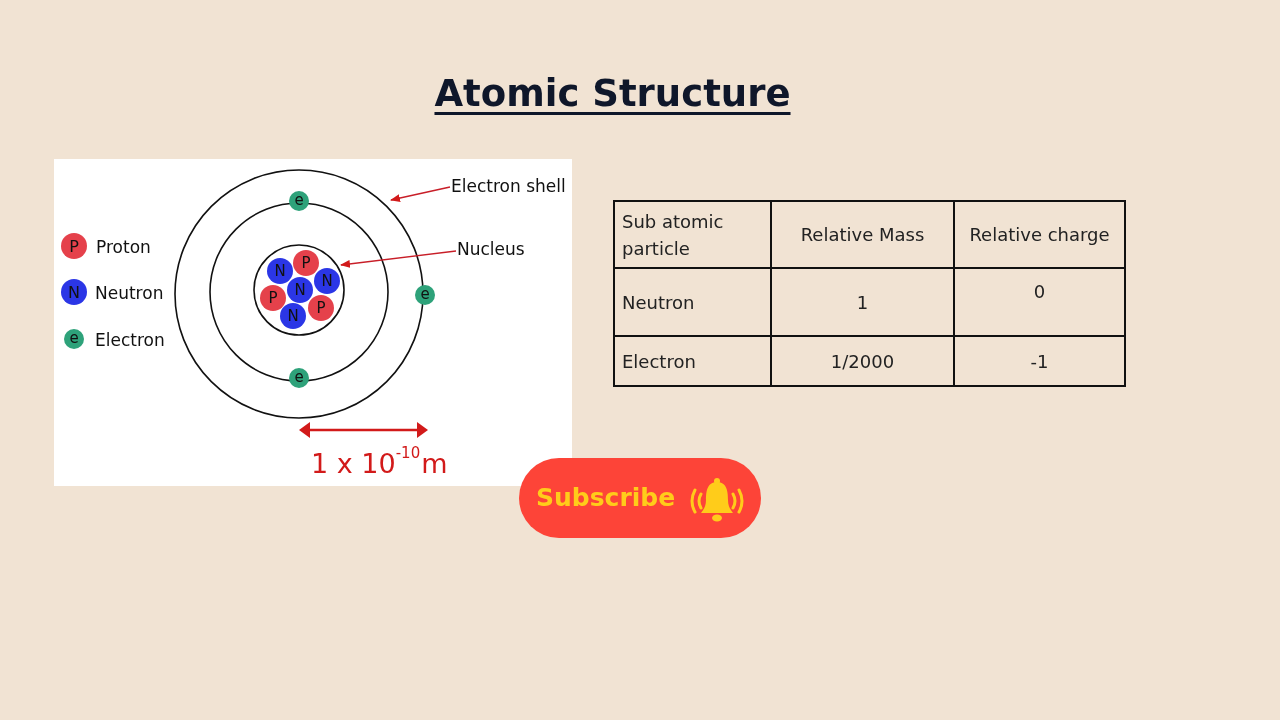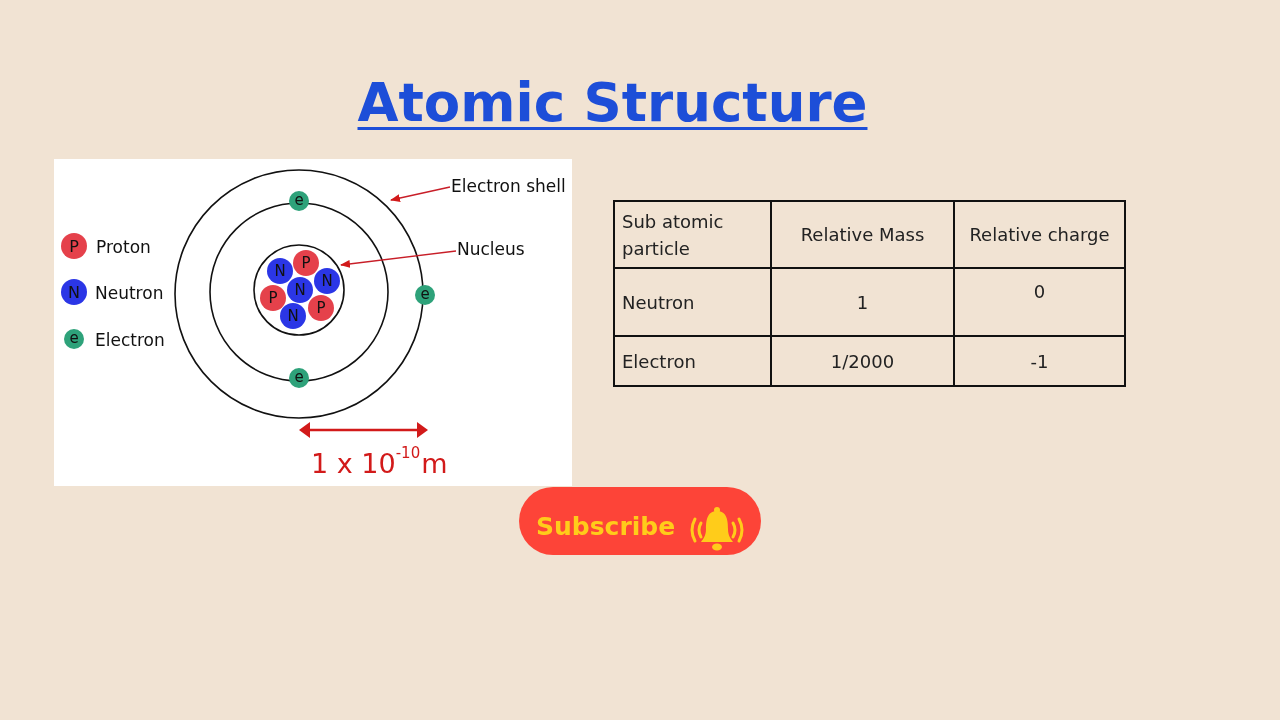--- a/index.html
+++ b/index.html
@@ -15,22 +15,22 @@
       font-family: "DejaVu Sans", sans-serif;
     }
     .title {
       position: absolute;
       left: 0;
       width: 1225px;
       top: 72px;
       text-align: center;
       font-family: "DejaVu Sans", sans-serif;
       font-weight: bold;
-      font-size: 53px;
-      color: #1d4ed8;
+      font-size: 37px;
+      color: #0f172a;
       text-decoration: underline;
       text-decoration-thickness: 3px;
       text-underline-offset: 6px;
       letter-spacing: 0px;
     }
     .diagram-panel {
       position: absolute;
       left: 54px;
       top: 159px;
       width: 518px;
@@ -77,23 +77,23 @@
     table.particles tr.r1 td { height: 46px; }
     table.particles tr.r2 td { height: 54px; }
     table.particles tr.r3 td { height: 48px; }
     table.particles td.c0 { text-align: left; }
     table.particles td.c1, table.particles td.c2 { text-align: center; }
     table.particles td.up { vertical-align: top; padding-top: 12px; }
 
     .subscribe-button {
       position: absolute;
       left: 519px;
-      top: 487px;
+      top: 458px;
       width: 242px;
-      height: 68px;
+      height: 80px;
       border-radius: 42px;
       background: #fd4438;
       display: flex;
       align-items: center;
       cursor: pointer;
       text-decoration: underline;
     }
     .subscribe-label {
       position: absolute;
       left: 17px;

